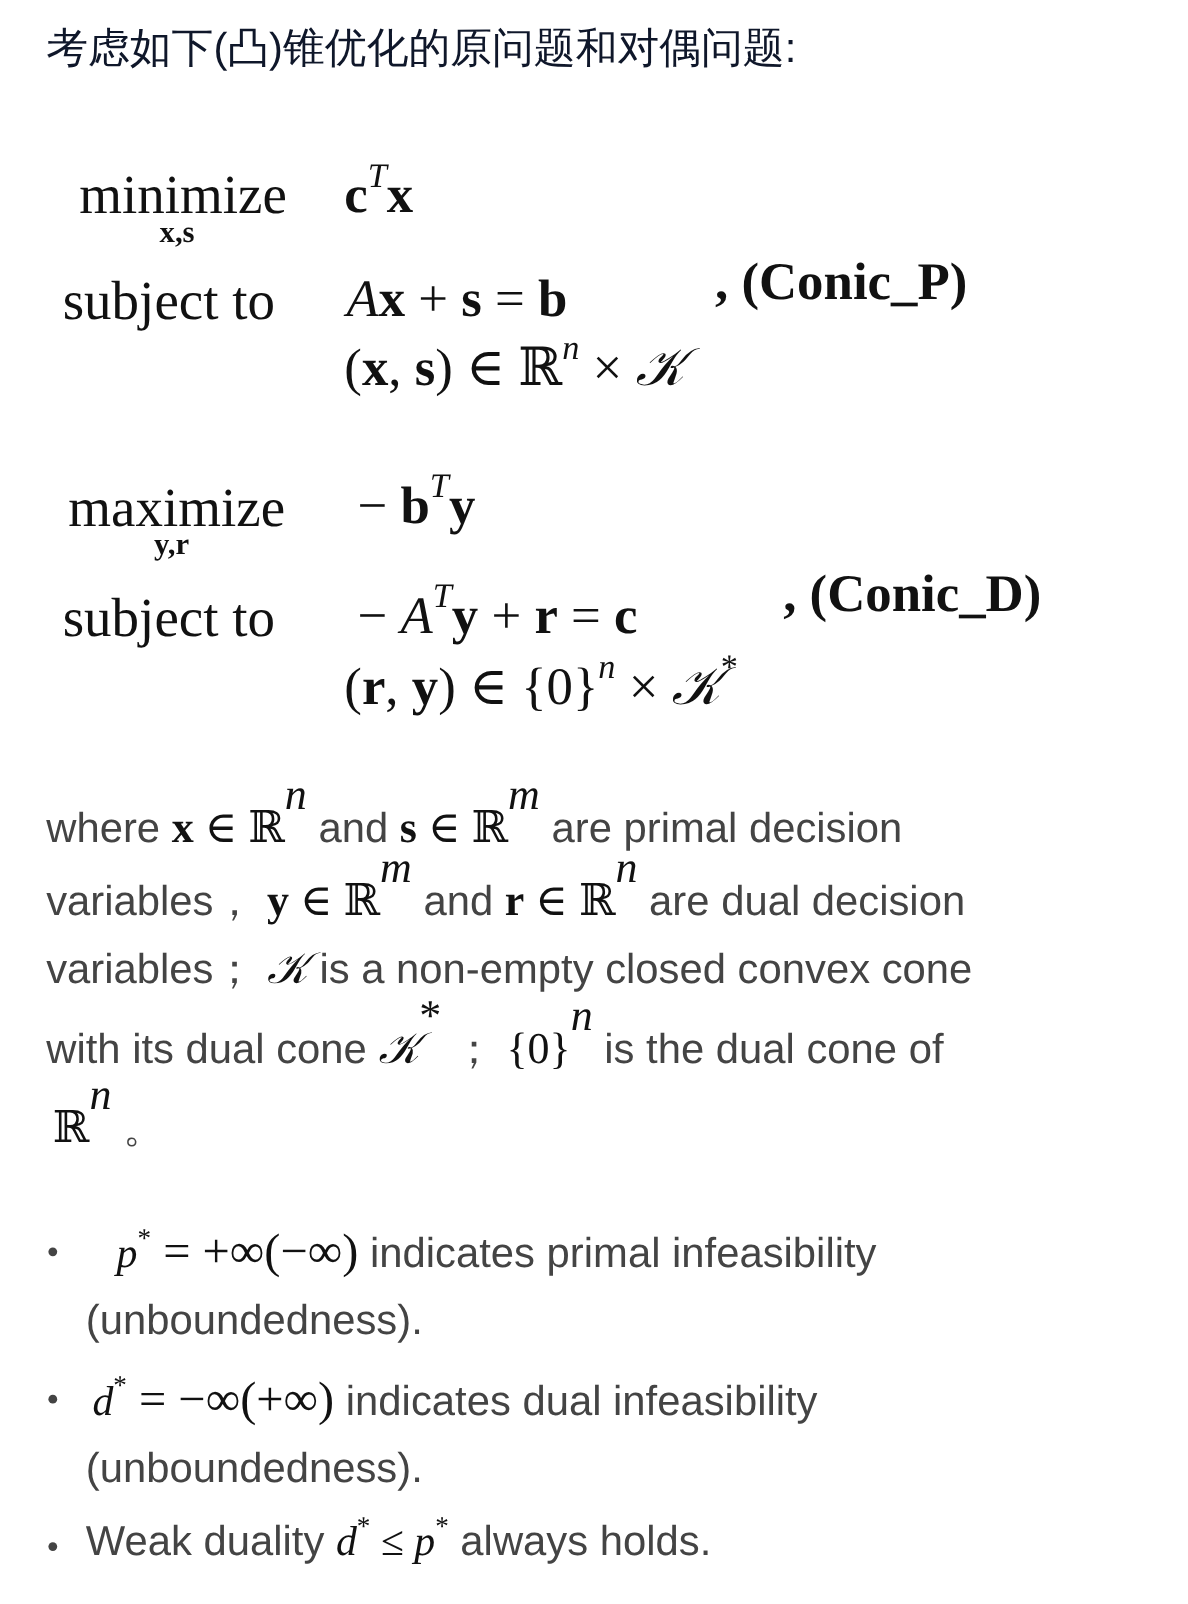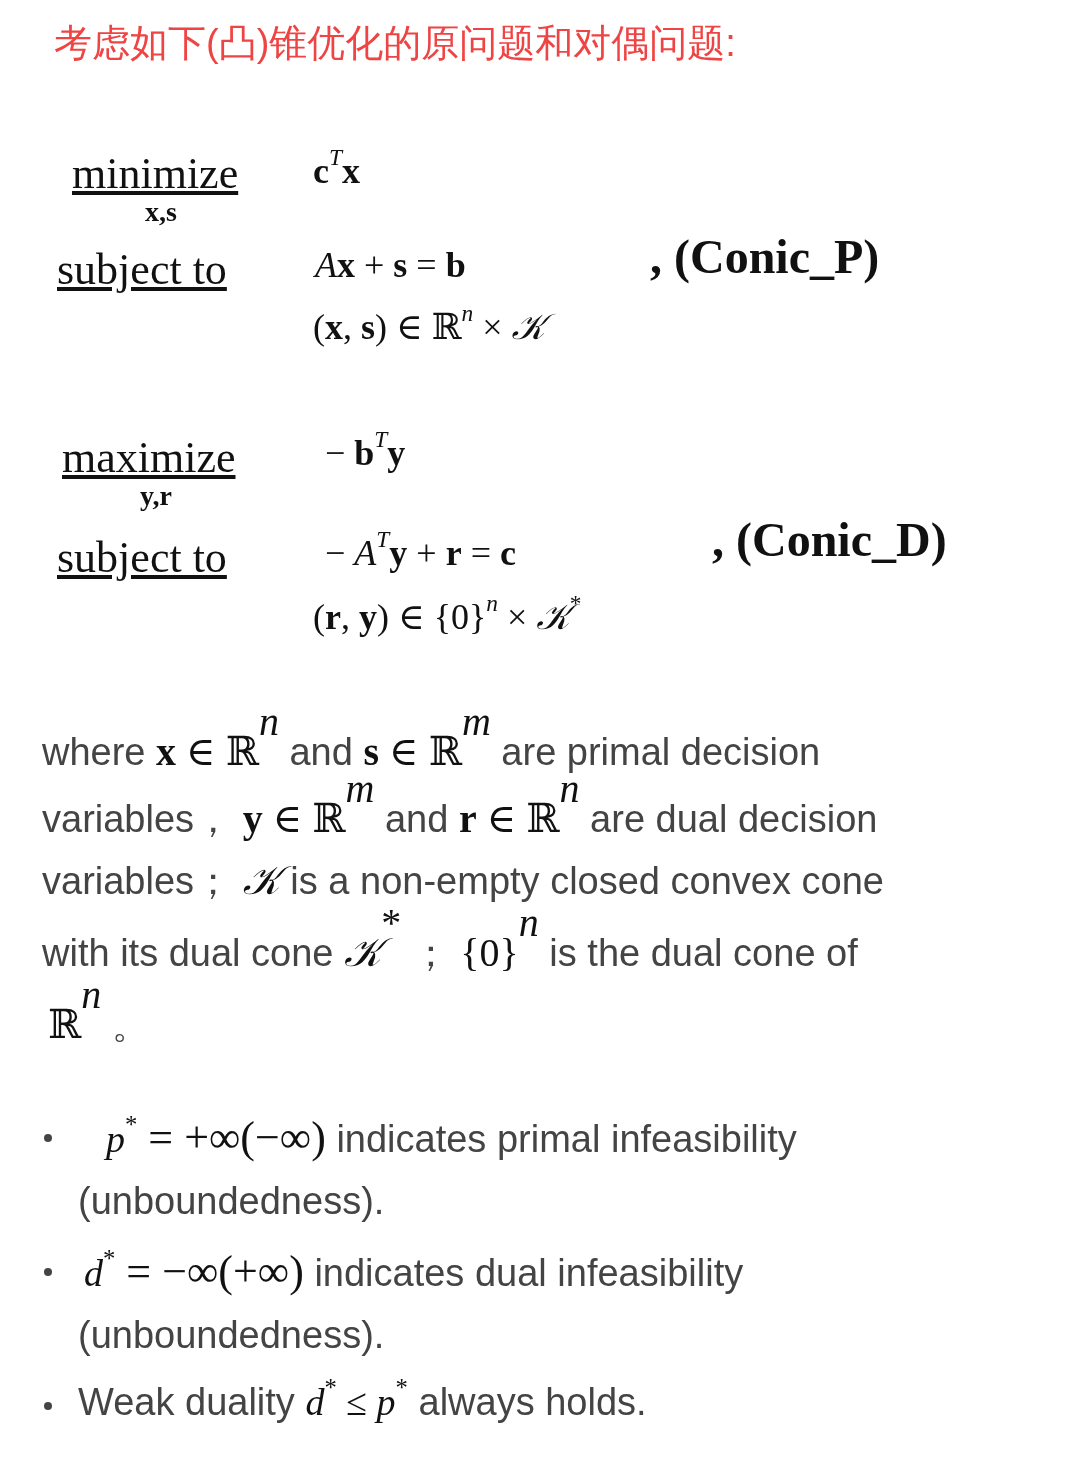--- a/index.html
+++ b/index.html
@@ -1,27 +1,27 @@
 <!DOCTYPE html>
 <html><head>
 <meta charset="utf-8">
 <style>
   html, body { margin: 0; padding: 0; background: #ffffff; }
   body { width: 1080px; height: 1458px; position: relative; overflow: hidden;
          font-family: "Liberation Sans", "DejaVu Sans", sans-serif; color: #444444; }
   .abs { position: absolute; white-space: nowrap; }
-  .heading { left: 54px; top: 18px; font-size: 38px; color: #ef4444; letter-spacing: 0px; }
+  .heading { left: 42px; top: 18px; font-size: 38px; color: #0f172a; letter-spacing: 0px; }
   .m { font-family: "Liberation Serif", "DejaVu Serif", serif; color: #111; }
   .b { font-weight: bold; }
   .i { font-style: italic; }
   .sup { font-size: 0.65em; vertical-align: 0.75em; line-height: 0; }
   .ds { font-family: "DejaVu Serif", serif; font-weight: normal; }
-  .lbl { font-size: 44px; text-decoration: underline; }
+  .lbl { font-size: 50px; }
   .sub { font-size: 28px; font-weight: bold; }
-  .expr { font-size: 36px; }
+  .expr { font-size: 48px; }
   .tag { font-size: 48px; font-weight: bold; }
   .para { font-size: 38px; color: #444; }
   .para .m { font-size: 40px; }
   .bullet { font-size: 38px; color: #444; }
   .dot { width: 8px; height: 8px; border-radius: 50%; background: #444; position: absolute; }
 </style>
 </head>
 <body>
 
 <div class="abs heading">考虑如下(凸)锥优化的原问题和对偶问题:</div>

